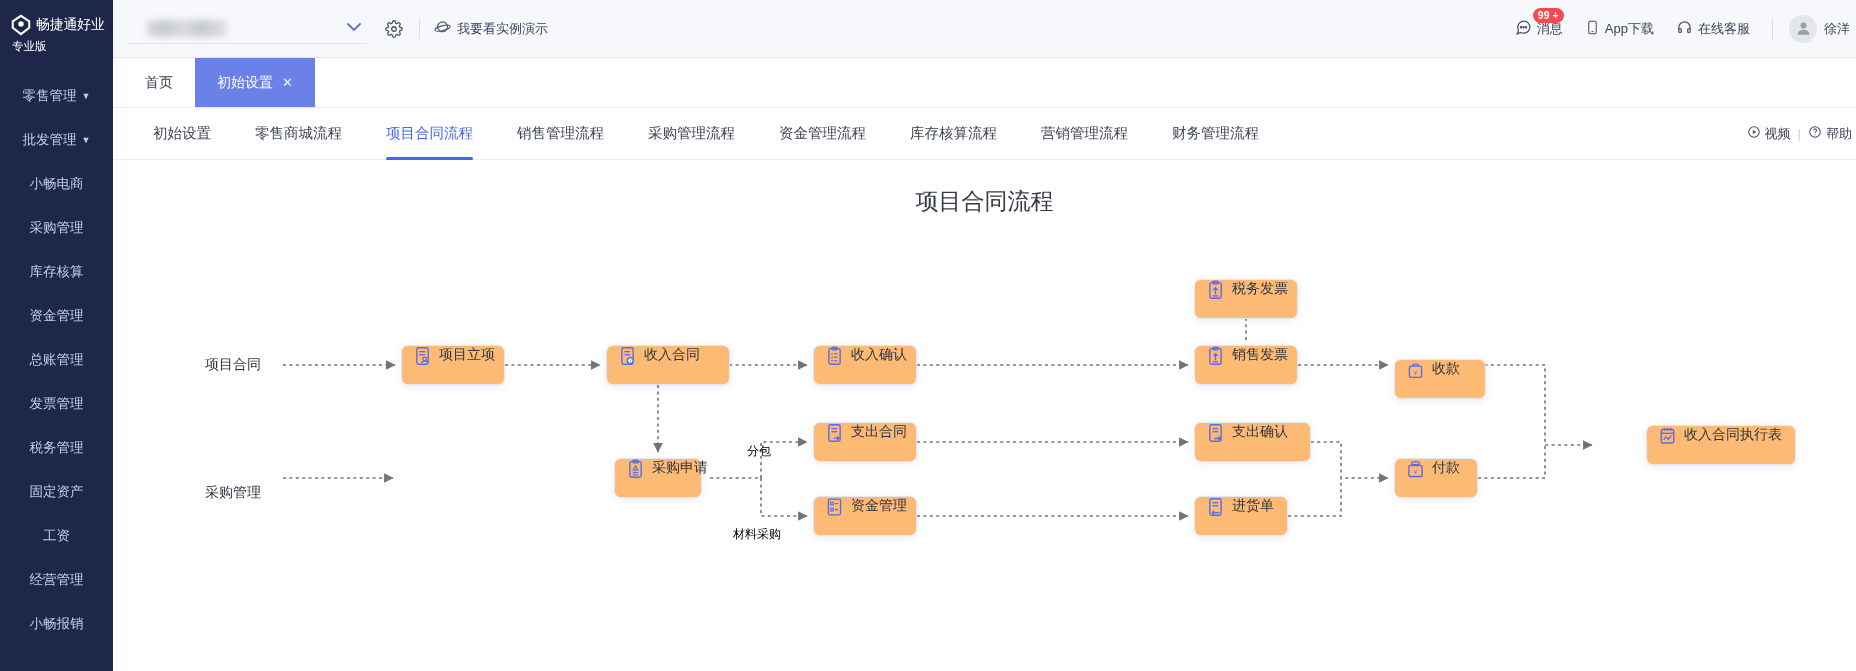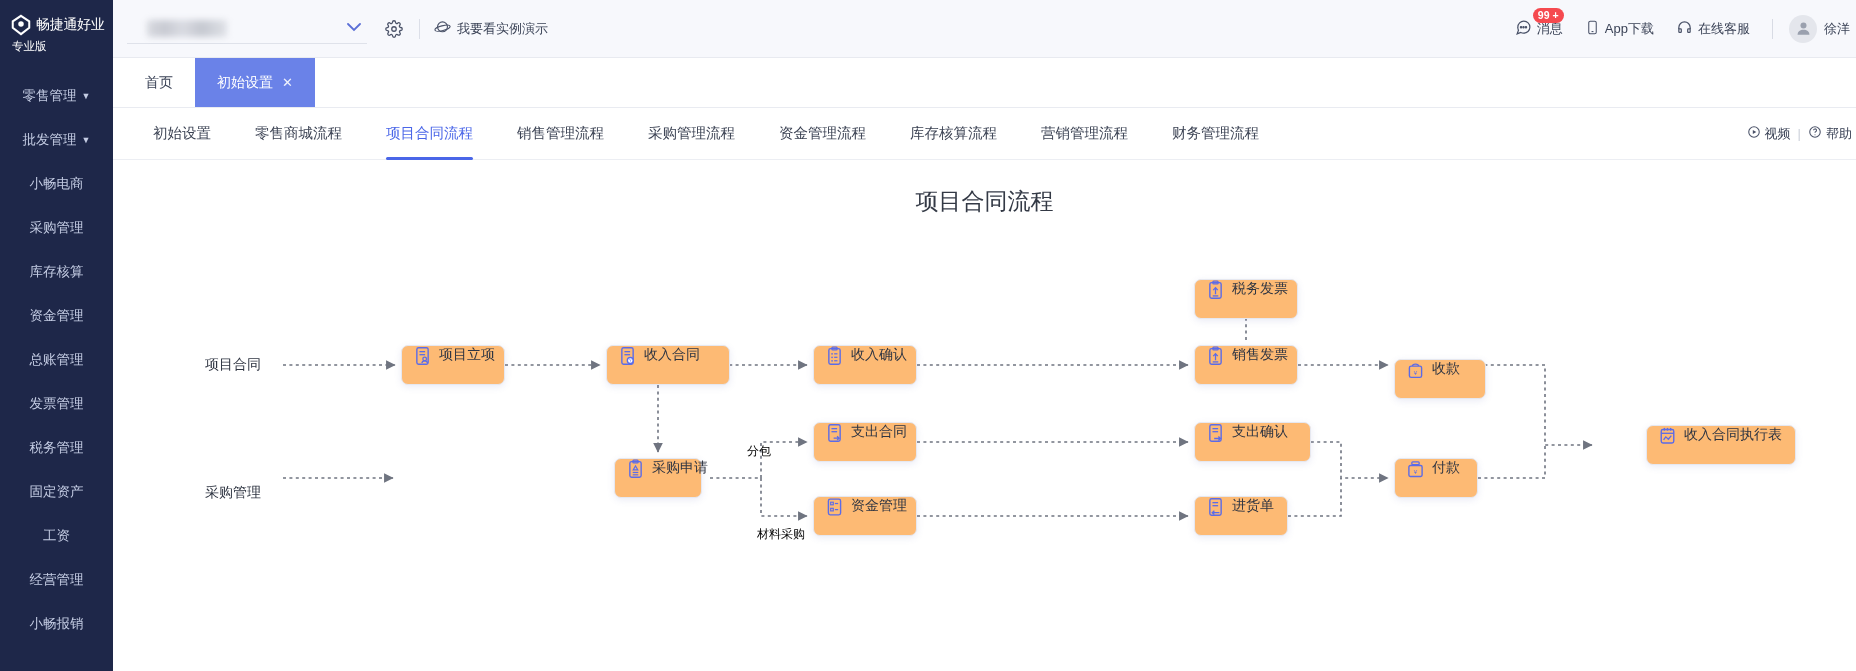--- a/index.html
+++ b/index.html
@@ -358,21 +358,21 @@
           <path d="M1175 356 H1228 V318" marker-end="none"></path>
 
           <path d="M1365 205 H1432 V285 H1479"></path>
 
           <path d="M1365 318 H1432 V285" marker-end="none"></path>
         </g>
       </svg>
     <div class="lane-label" style="left: 92px; top: 196px;">项目合同</div>
         <div class="lane-label" style="left: 92px; top: 324px;">采购管理</div>
         <div class="edge-label" style="left: 634px; top: 283px;">分包</div>
-        <div class="edge-label" style="left: 644px; top: 366px;">材料采购</div>
+        <div class="edge-label" style="left: 620px; top: 366px;">材料采购</div>
         <div class="node" style="left: 288px; top: 185px; width: 104px;">
           <span style="display: flex;">
             <svg width="19" height="20" viewBox="0 0 20 23">
               <rect x="3.5" y="2" width="13" height="19" rx="2" fill="none" stroke="#5b6be8" stroke-width="1.6"></rect>
               <line x1="6.5" y1="6.5" x2="13" y2="6.5" stroke="#5b6be8" stroke-width="1.5"></line>
               <line x1="6.5" y1="10" x2="13" y2="10" stroke="#5b6be8" stroke-width="1.5"></line>
               <circle cx="12.5" cy="15" r="2.1" fill="none" stroke="#5b6be8" stroke-width="1.5"></circle>
               <path d="M9.4 19.6c0-1.7 1.4-2.6 3.1-2.6s3.1.9 3.1 2.6" fill="none" stroke="#5b6be8" stroke-width="1.5"></path>
             </svg>
           </span>

